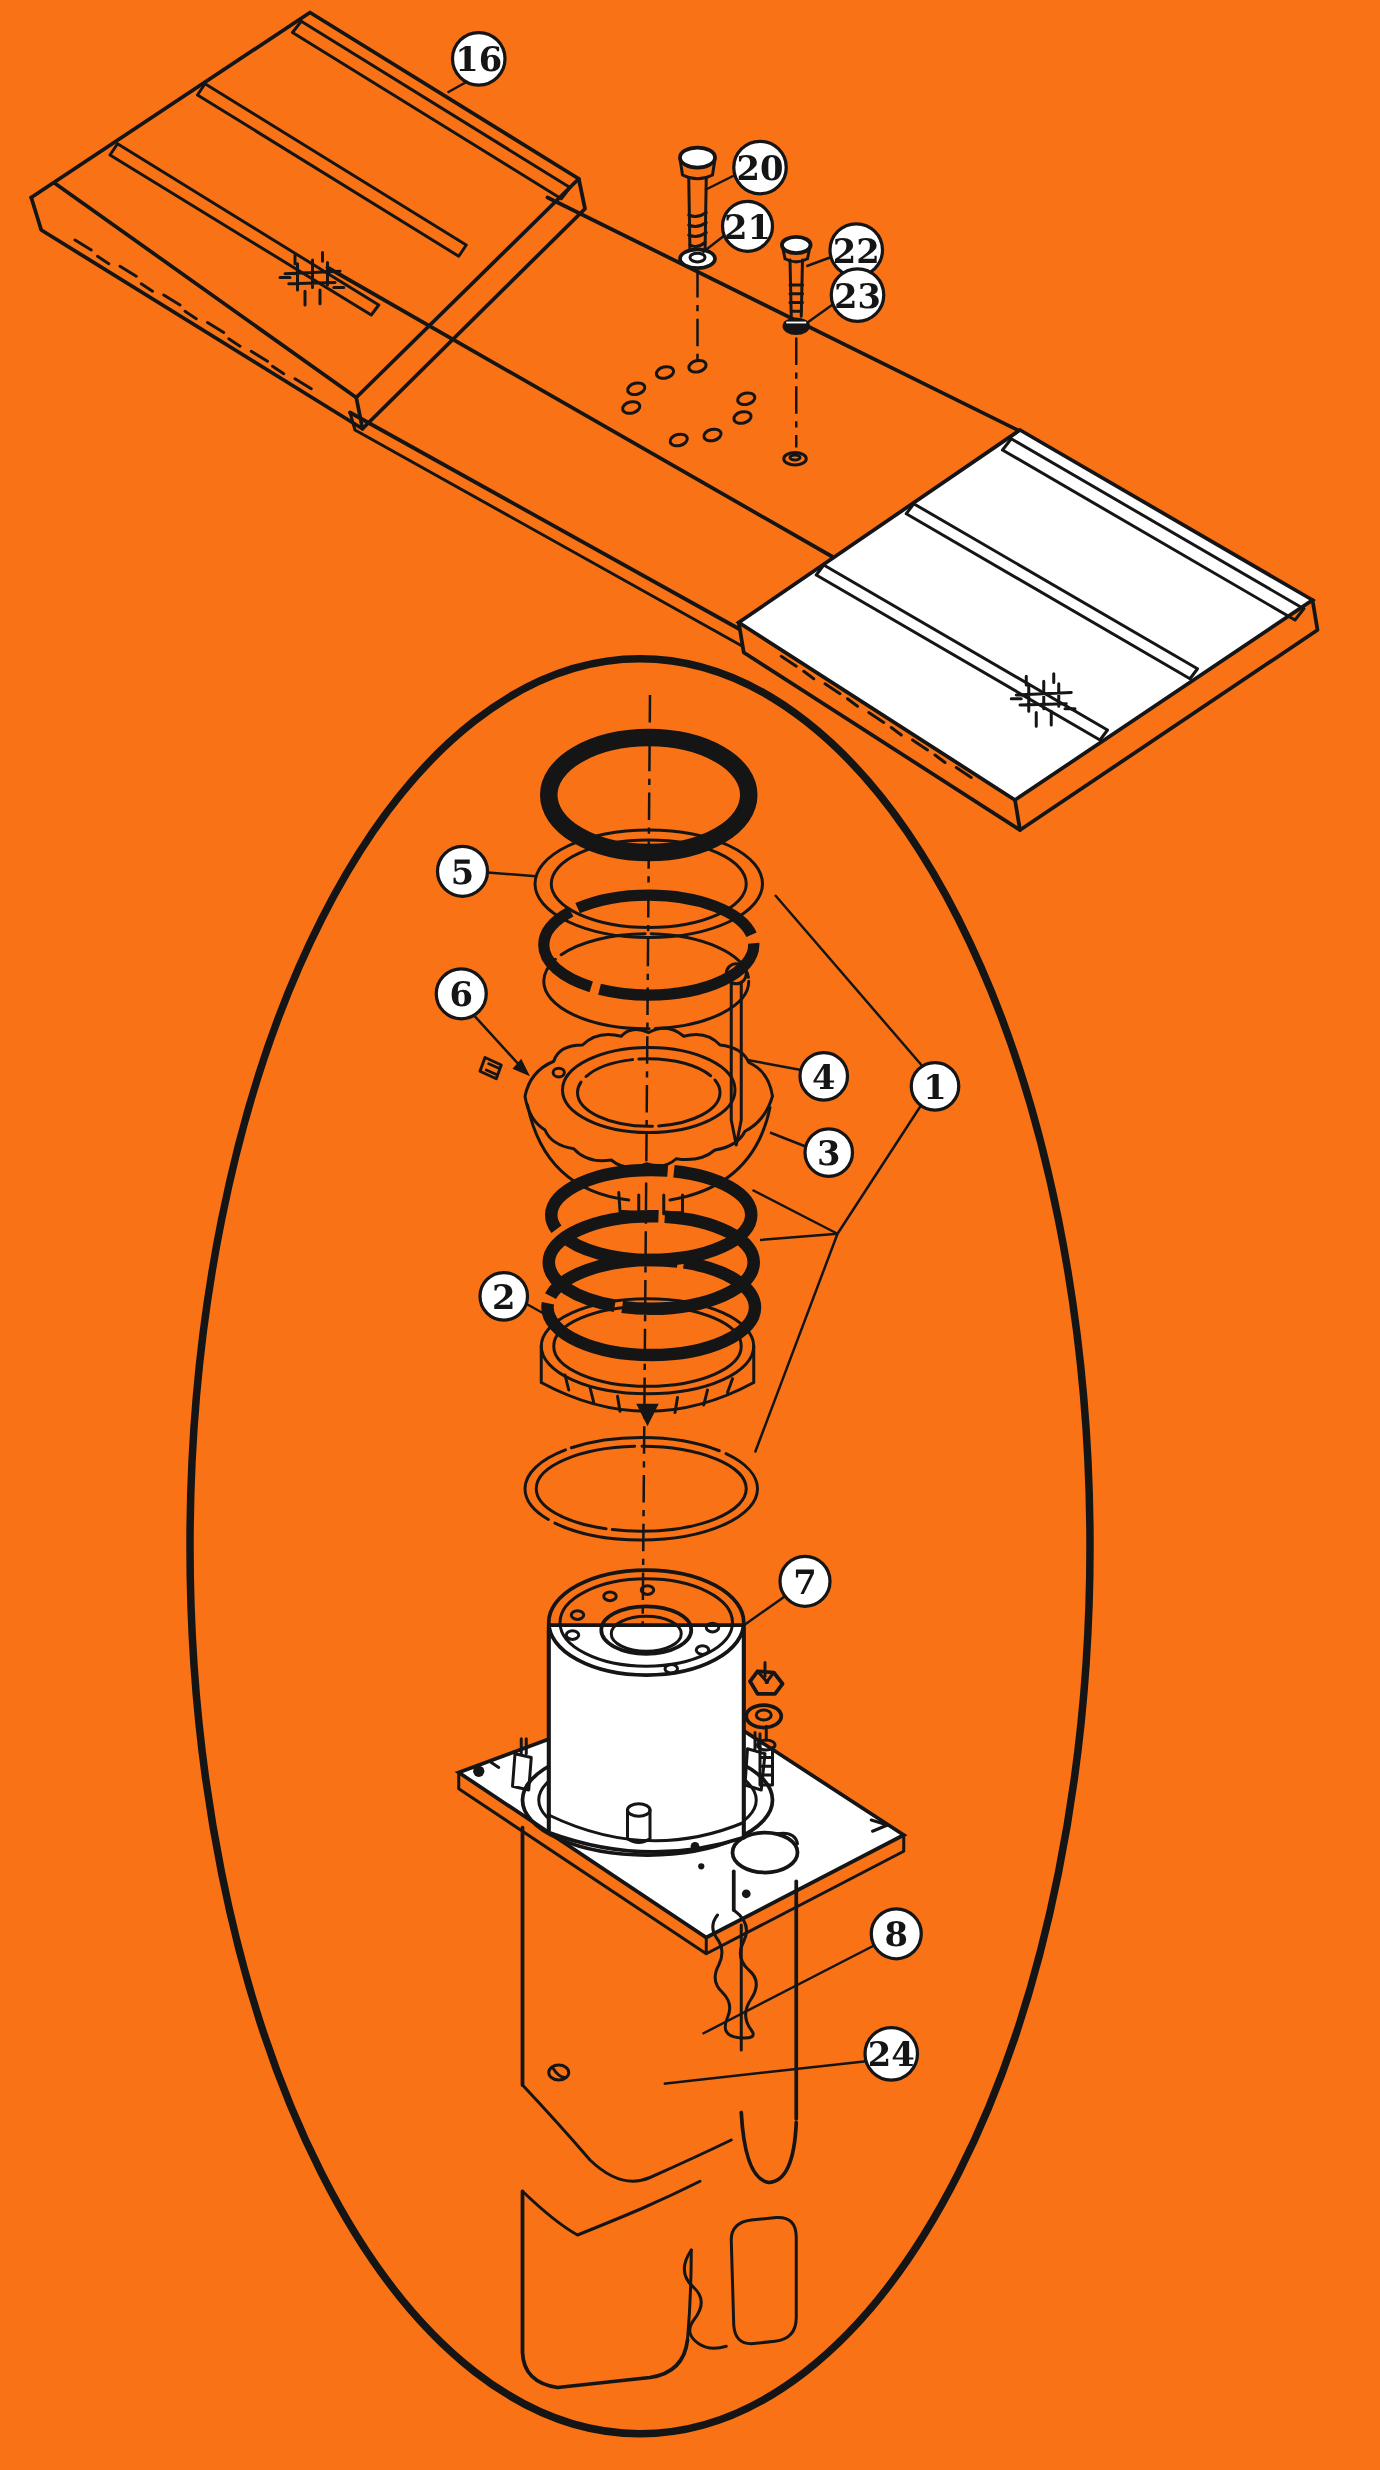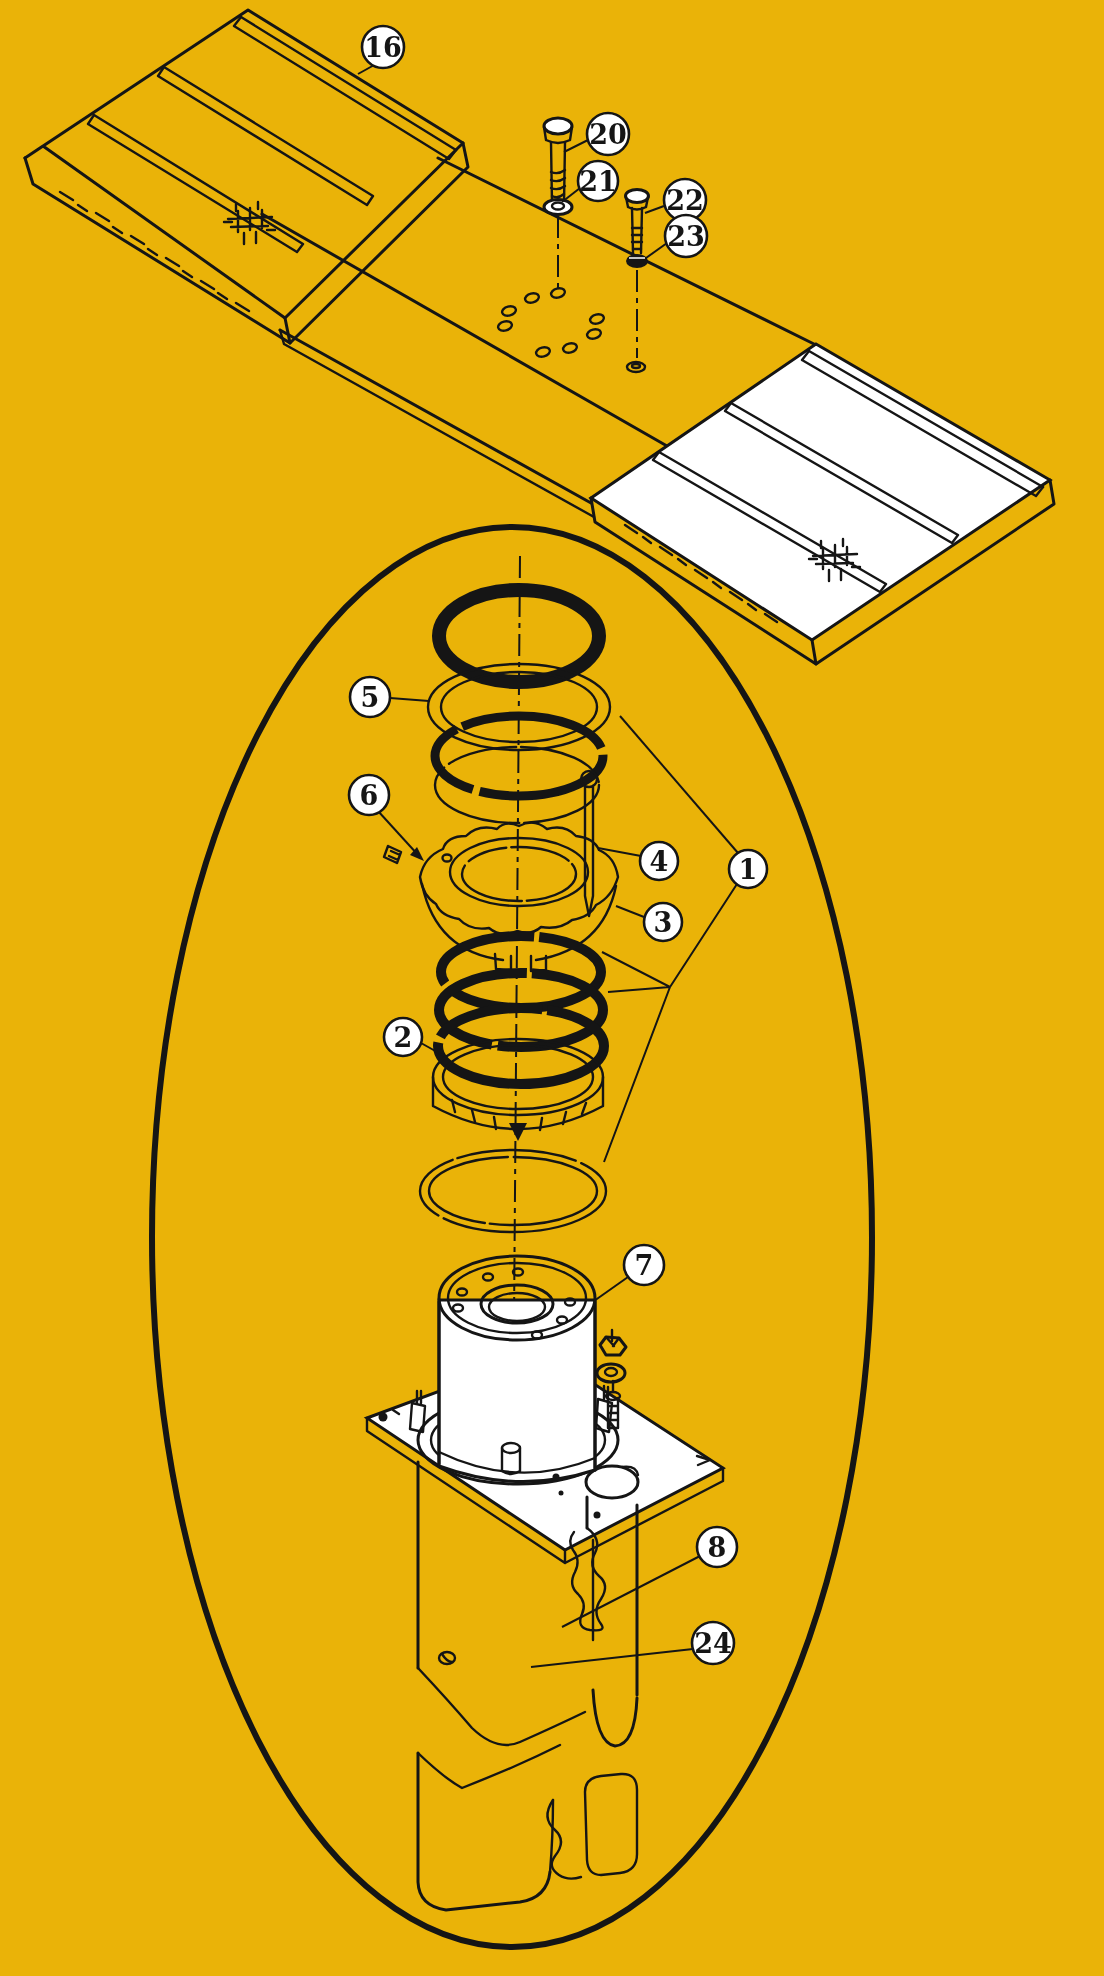--- a/index.html
+++ b/index.html
@@ -1,16 +1,16 @@
 <!DOCTYPE html>
 <html><head>
 <meta charset="utf-8">
 <style>
   html,body{margin:0;padding:0;background:#ffffff;}
-  .page{width:1104px;height:1976px;position:relative;background:#eab308;}
+  .page{width:1104px;height:1976px;position:relative;background:#f97316;}
   svg{display:block;}
   .s{stroke:#151515;fill:none;stroke-width:2.4;stroke-linecap:round;stroke-linejoin:round;}
   .s3{stroke:#151515;fill:none;stroke-width:3;stroke-linecap:round;stroke-linejoin:round;}
   .fillw{fill:#ffffff;stroke:#151515;stroke-width:3;}
   .solid{fill:#151515;stroke:none;}
   .oring{stroke:#151515;fill:none;}
   .dashdot{stroke:#151515;fill:none;stroke-width:2;stroke-dasharray:22 6 5 6;}
   .balloon circle{fill:#ffffff;stroke:#151515;stroke-width:2.6;}
   .balloon text{font-family:"DejaVu Serif","Liberation Serif",serif;font-weight:bold;
     font-size:27px;fill:#151515;text-anchor:middle;}

